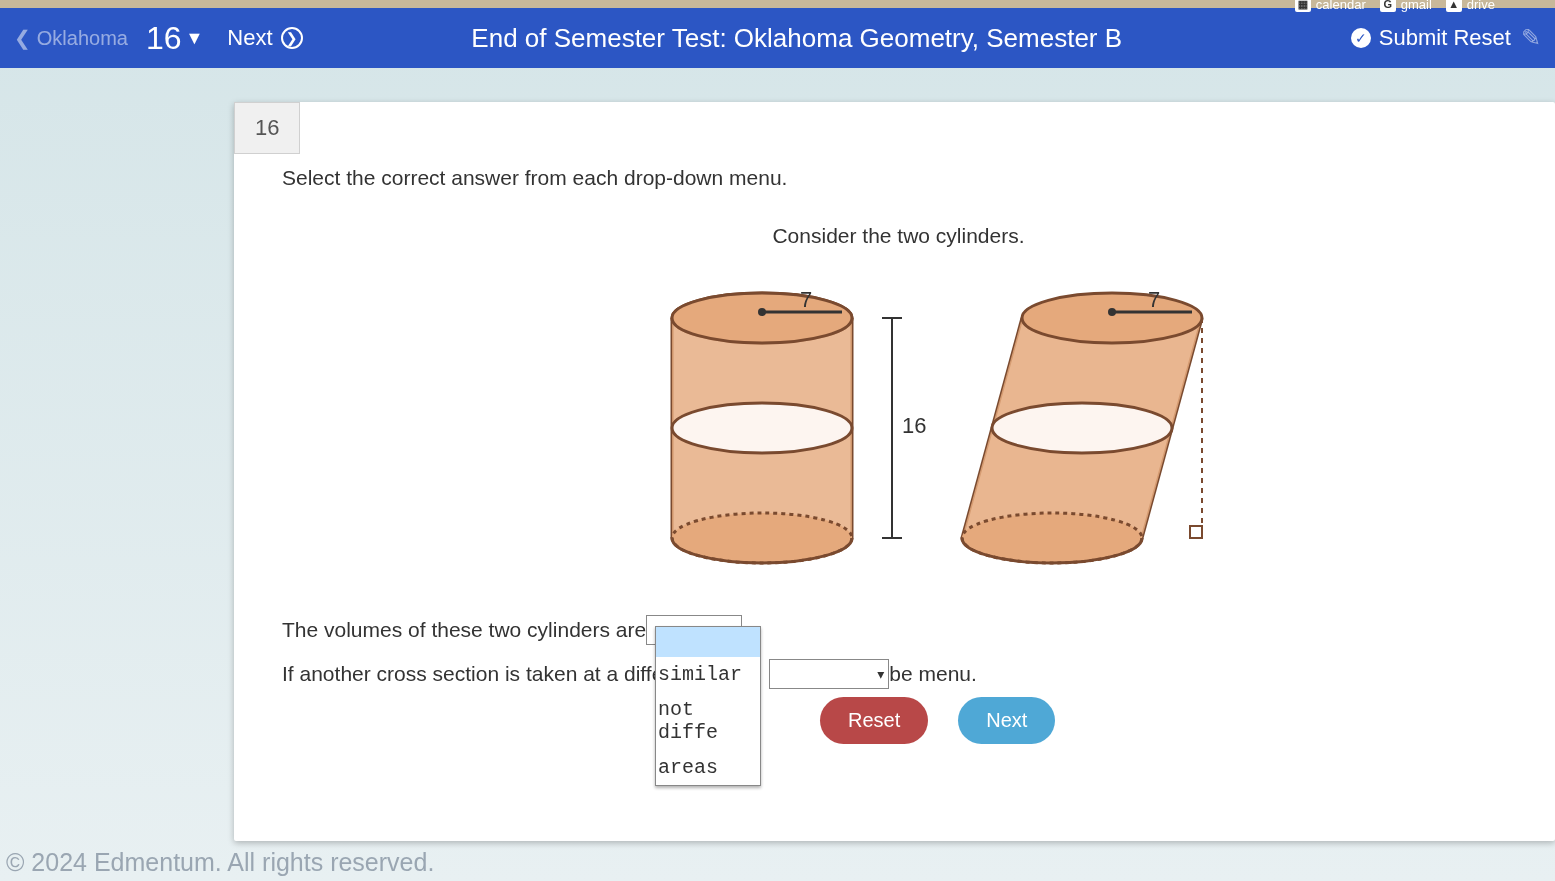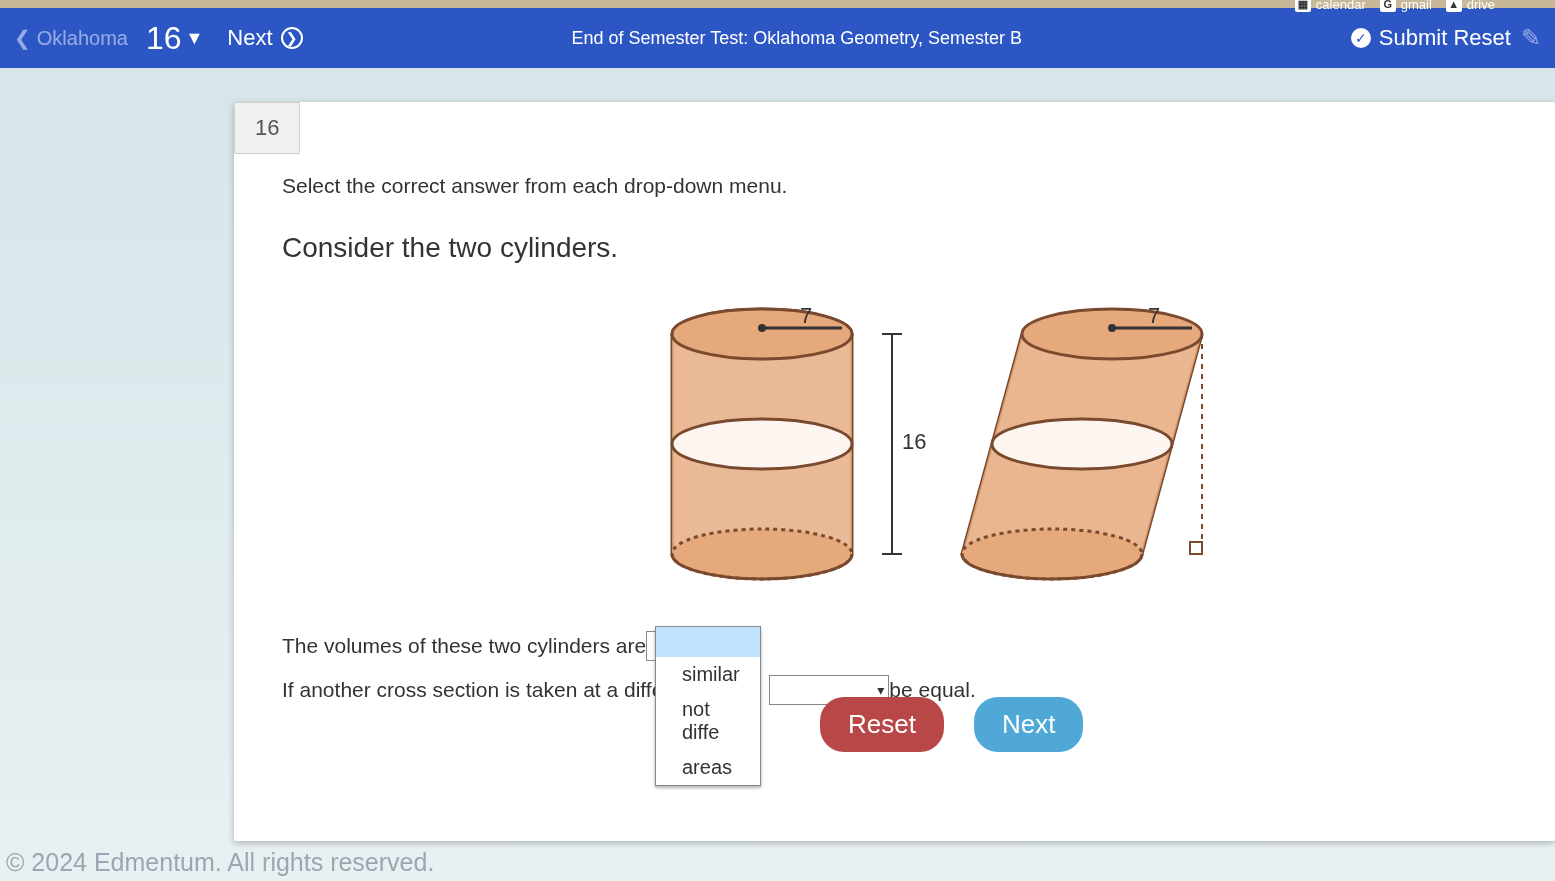--- a/index.html
+++ b/index.html
@@ -10,66 +10,66 @@
 }
 .topbar {
   position:absolute; top:8px; left:0; right:0; height:60px;
   background:#2c56c4; color:#fff; display:flex; align-items:center;
   padding:0 14px; font-size:22px;
 }
 .prev-btn { opacity:.5; display:flex; align-items:center; gap:6px; font-size:20px; }
 .qnum { margin:0 24px 0 18px; font-size:32px; display:flex; align-items:center; gap:4px; }
 .qnum .chev { font-size:18px; }
 .next-btn { display:flex; align-items:center; gap:8px; font-size:22px; }
-.title { flex:1; text-align:center; font-size:18px; font-weight:400; margin-left:-60px; }
+.title { flex:1; text-align:center; font-size:26px; font-weight:400; margin-left:-60px; }
 .submit-btn { display:flex; align-items:center; gap:8px; font-size:22px; margin-right:10px; }
 .tool-icon { font-size:24px; opacity:.5; }
 .bookmark-row {
   position:absolute; top:0; right:60px; height:8px; display:flex; gap:14px;
   align-items:center; color:#fff; font-size:13px; z-index:2;
 }
 .bookmark-row .bm { display:flex; align-items:center; gap:5px; color:#fff;}
 .bm .bm-ic { width:16px; height:16px; background:#fff; color:#333; display:flex; align-items:center; justify-content:center; border-radius:2px; font-size:11px; font-weight:bold;}
 .card {
   position:absolute; left:234px; top:102px; right:0; bottom:40px;
   background:#fff; box-shadow:0 2px 6px rgba(0,0,0,.25);
   border-radius:2px;
 }
 .card-tab {
   position:absolute; left:0; top:0; padding:12px 20px;
   font-size:22px; color:#555; background:#f0f0f0; border:1px solid #d0d0d0;
 }
-.card-body { position:absolute; left:48px; top:64px; right:40px; bottom:20px;margin-top:8px; }
+.card-body { position:absolute; left:48px; top:64px; right:40px; bottom:20px; }
 .instr { font-size:21px; color:#333; margin-bottom:34px; }
-.sub   { font-size:28px; color:#333; margin-bottom:30px; }
+.sub   { font-size:21px; color:#333; margin-bottom:30px;text-align:center; }
 
 
 .diagram { position:relative; width:100%; height:300px; margin-bottom:30px; }
 .diagram svg { position:absolute; left:380px; top:0; }
 
 
 .ans-row { font-size:21px; color:#333; display:flex; align-items:center; gap:0; height:44px; }
 .sel {
   width:96px; height:30px; border:1px solid #888; background:#fff;
   display:inline-flex; align-items:center; justify-content:flex-end; padding-right:4px;
   position:relative;
 }
 .sel .chev { font-size:14px; }
 .sel-wide { width:120px; }
 .dropdown {
   position:absolute; left:655px; top:626px; width:106px;
   background:#fff; border:1px solid #888; box-shadow:0 2px 3px rgba(0,0,0,.3);
 }
 .dropdown .opt-hl { background:#bfe2ff; height:30px; }
-.dropdown .opt { padding:6px 26px; font-size:20px; color:#333; }
+.dropdown .opt { padding:6px 2px; font-size:20px; color:#333;font-family:Liberation Mono, monospace; }
 
 
 .btn-row { position:absolute; left:820px; top:697px; display:flex; gap:30px; }
 .pill {
-  padding:12px 28px; border-radius:24px; color:#fff; font-size:26px;
+  padding:12px 28px; border-radius:24px; color:#fff; font-size:20px;
   display:flex; align-items:center; justify-content:center;
 }
 .pill.reset { background:#b84848; }
 .pill.next  { background:#4fa8d6; }
 
 
 .footer { position:absolute; left:6px; bottom:4px; font-size:25px; color:#9aa6b2; }
 </style>
 </head>
 <body>
@@ -168,21 +168,21 @@
           <span class="chev">▾</span>
         </span>
       <span>.</span>
     </div>
     <div class="ans-row">
       <span>If another cross section is taken at a diffe</span>
       <span style="width:106px"></span>
       <span class="sel sel-wide">
           <span class="chev">▾</span>
         </span>
-      <span>be equal.</span>
+      <span>be menu.</span>
     </div>
 
   </div>
 </div>
 
 <div class="dropdown">
   <div class="opt-hl"></div>
   <div class="opt">similar</div>
   <div class="opt">not diffe</div>
   <div class="opt">areas</div>

